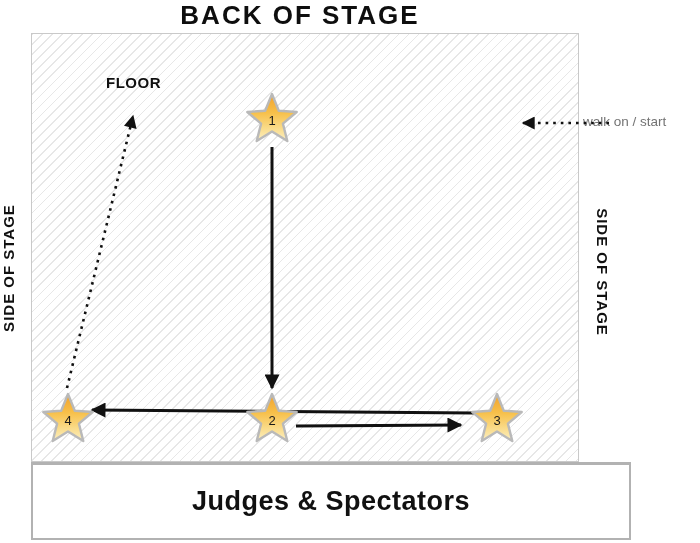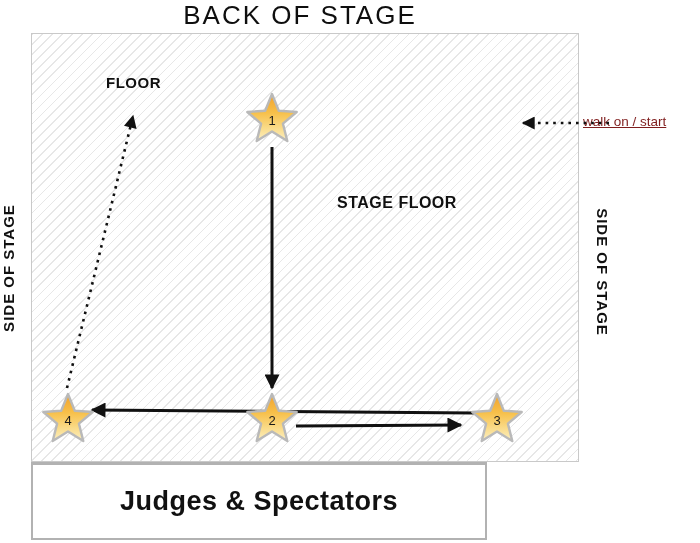--- a/index.html
+++ b/index.html
@@ -1,46 +1,45 @@
 <!DOCTYPE html>
 <html><head>
 <meta charset="utf-8">
 <style>
   html,body{margin:0;padding:0;background:#ffffff;}
   #page{position:relative;width:700px;height:543px;background:#ffffff;overflow:hidden;
         font-family:"Liberation Sans", sans-serif;}
   .title{position:absolute;left:0;top:0;width:600px;text-align:center;
-         font-size:26px;font-weight:normal;letter-spacing:2px;color:#0e0e0e;}
+         font-size:26px;font-weight:bold;letter-spacing:2px;color:#0e0e0e;}
   .stage{position:absolute;left:31px;top:33px;width:548px;height:429px;box-sizing:border-box;
          border:1px solid #c9c9c9;
          background:repeating-linear-gradient(135deg,#e7e7e7 0px,#e7e7e7 1.2px,#ffffff 1.2px,#ffffff 7px);}
-  .judges{position:absolute;left:31px;top:462px;width:456px;height:78px;box-sizing:border-box;
+  .judges{position:absolute;left:31px;top:462px;width:600px;height:78px;box-sizing:border-box;
           background:#ffffff;border:2px solid #b2b2b2;border-top-width:3px;
           display:flex;align-items:center;justify-content:center;
           font-size:27px;font-weight:bold;color:#111;letter-spacing:0.5px;}
   .lbl{position:absolute;color:#101010;font-weight:bold;white-space:nowrap;}
   .finish{left:106px;top:74px;font-size:15px;letter-spacing:0.5px;}
   .floor{left:337px;top:194px;font-size:16px;letter-spacing:0.5px;}
   .side{width:220px;height:20px;text-align:center;font-size:15px;letter-spacing:1px;}
   .side-left{left:-100px;top:258px;transform:rotate(-90deg);}
   .side-right{left:491px;top:262px;transform:rotate(90deg);}
-  .walkon{position:absolute;left:583px;top:114px;font-size:13.5px;color:#7f1d1d;white-space:nowrap;text-decoration:underline;}
+  .walkon{position:absolute;left:583px;top:114px;font-size:13.5px;color:#737373;white-space:nowrap;}
   #overlay{position:absolute;left:0;top:0;width:700px;height:543px;}
 </style>
 </head>
 <body>
 
 <div id="page">
 
   <div class="title">BACK OF STAGE</div>
 
   <div class="stage"></div>
 
   <div class="lbl finish">FLOOR</div>
-  <div class="lbl floor">STAGE FLOOR</div>
   <div class="lbl side side-left">SIDE OF STAGE</div>
   <div class="lbl side side-right">SIDE OF STAGE</div>
   <div class="walkon">walk on / start</div>
 
   <svg id="overlay" viewBox="0 0 700 543">
     <defs>
       <linearGradient id="stargrad" x1="0" y1="0" x2="0" y2="1">
         <stop offset="0%" stop-color="#F1A12B"></stop>
         <stop offset="40%" stop-color="#F7C04A"></stop>
         <stop offset="75%" stop-color="#FADD8E"></stop>

